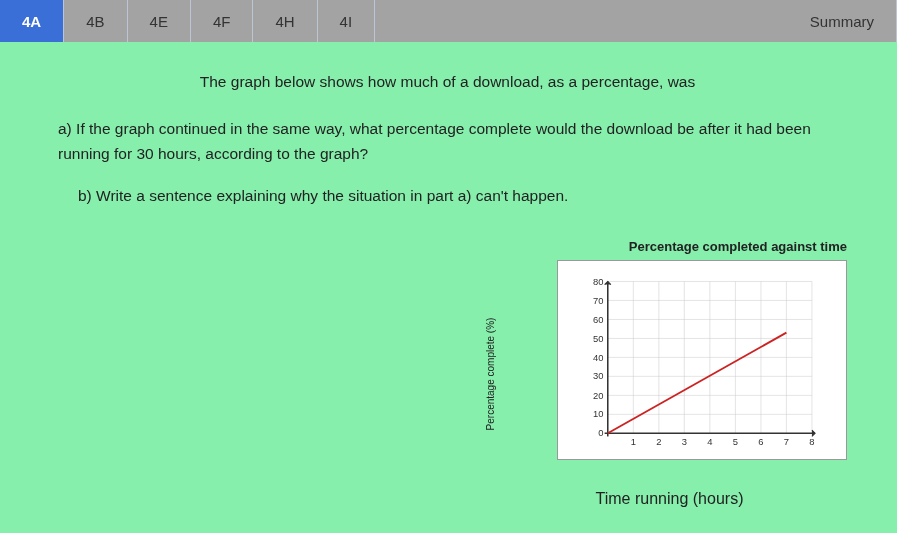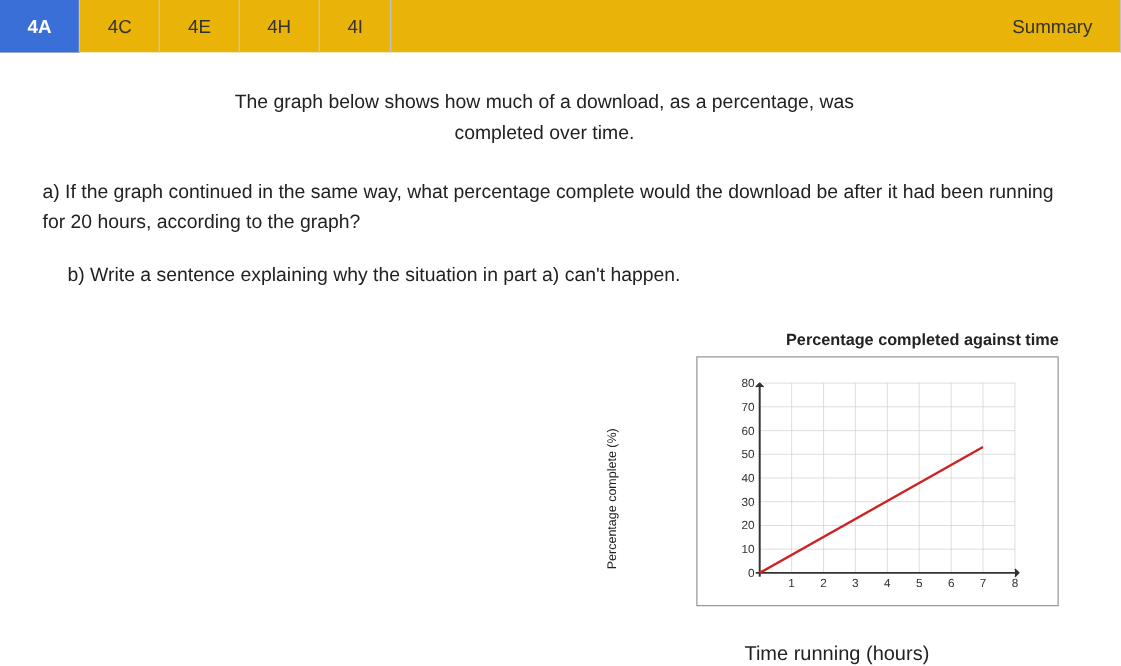--- a/index.html
+++ b/index.html
@@ -8,21 +8,21 @@
       background: #e8eef5;
       width: 897px;
       height: 533px;
       overflow: hidden;
     }
 
     
     .tab-bar {
       display: flex;
       align-items: stretch;
-      background: #eab308;
+      background: #a3a3a3;
       height: 42px;
     }
     .tab {
       display: flex;
       align-items: center;
       justify-content: center;
       padding: 0 22px;
       font-size: 15px;
       font-weight: 500;
       color: #333;
@@ -34,23 +34,23 @@
       color: #fff;
       font-weight: bold;
     }
     .tab-summary {
       margin-left: auto;
       text-align: right;
     }
 
     
     .main-content {
-      background: #ffffff;
+      background: #86efac;
       margin: 0;
-      padding: 28px 50px 20px 24px;
+      padding: 28px 50px 20px 48px;
       height: calc(533px - 42px);
       overflow-y: auto;
     }
 
     .intro-text {
       text-align: center;
       font-size: 15.5px;
       color: #222;
       line-height: 1.6;
       margin-bottom: 22px;
@@ -121,45 +121,47 @@
     }
   </style>
 </head>
 <body>
 
 <div class="tab-bar">
   <div class="tab active">
     <span>4A</span>
   </div>
   <div class="tab">
-    <span>4C</span>
+    <span>4B</span>
   </div>
   <div class="tab">
     <span>4E</span>
+  </div>
+  <div class="tab">
+    <span>4F</span>
   </div>
   <div class="tab">
     <span>4H</span>
   </div>
   <div class="tab">
     <span>4I</span>
   </div>
   <div class="tab tab-summary">
     <span>Summary</span>
   </div>
 </div>
 
 <div class="main-content">
 
   <div class="intro-text">
     <span>The graph below shows how much of a download, as a percentage, was</span><br>
-    <span>completed over time.</span>
   </div>
 
   <div class="question-a">
-    <span>a) If the graph continued in the same way, what percentage complete would the download be after it had been running for 20 hours, according to the graph?</span>
+    <span>a) If the graph continued in the same way, what percentage complete would the download be after it had been running for 30 hours, according to the graph?</span>
   </div>
 
   <div class="question-b">
     <span>b) Write a sentence explaining why the situation in part a) can't happen.</span>
   </div>
 
   <div class="chart-section">
     <div class="chart-title">Percentage completed against time</div>
 
     <div style="position:relative; padding-left: 65px; padding-bottom: 28px;">

